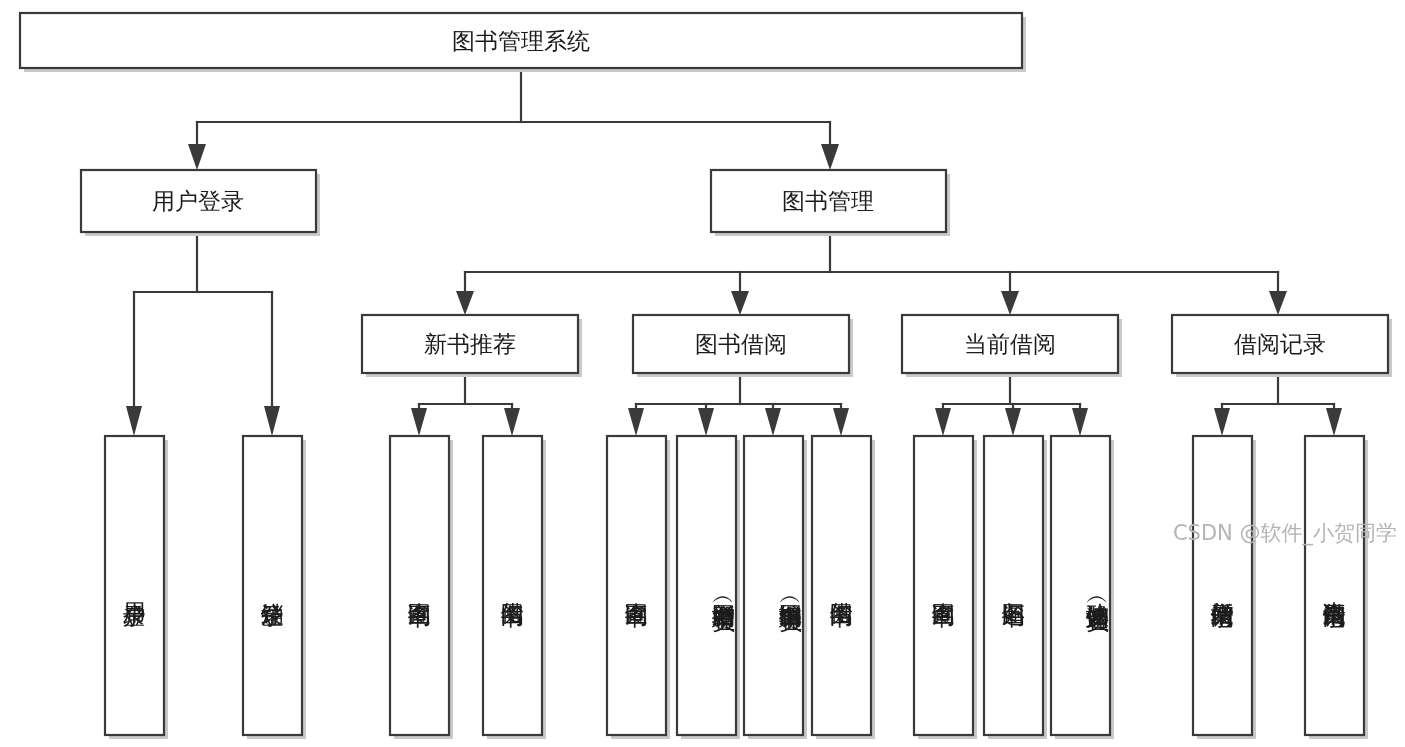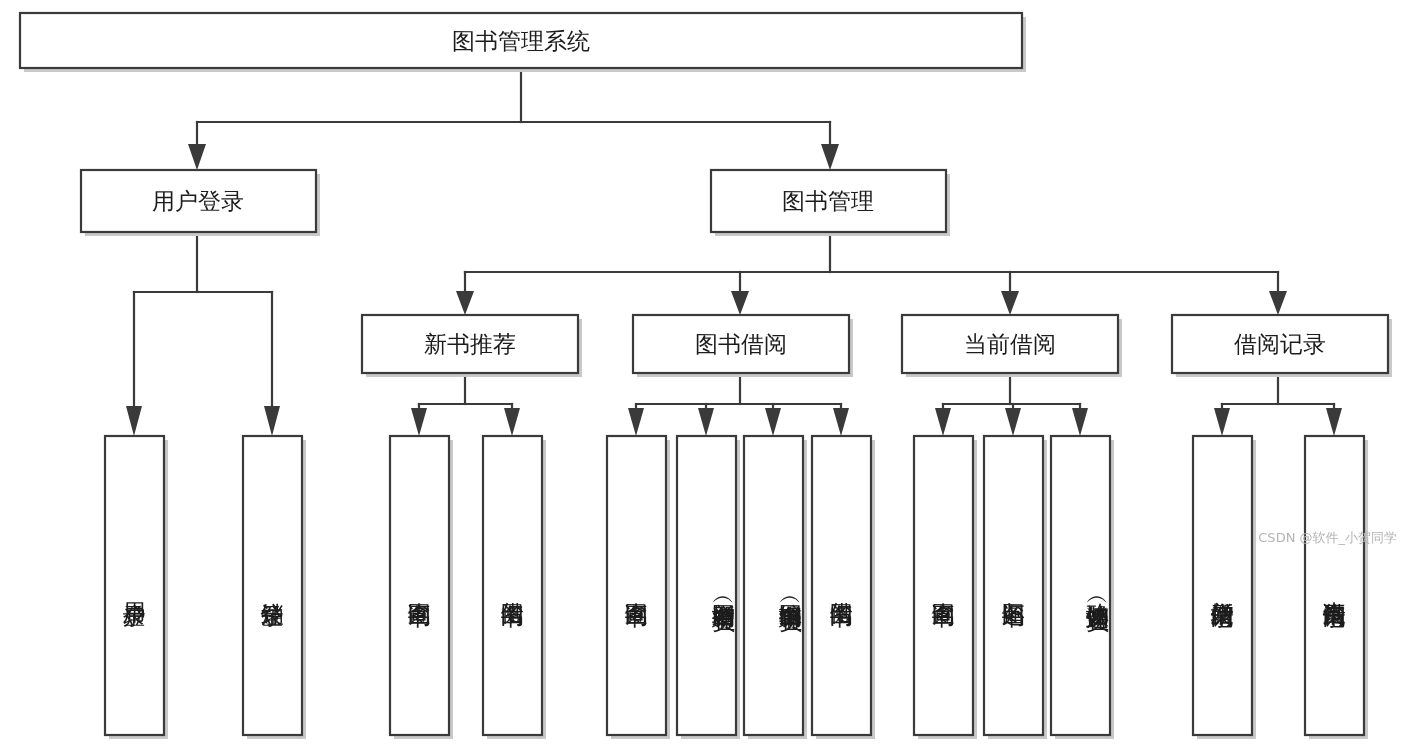--- a/index.html
+++ b/index.html
@@ -70,21 +70,21 @@
     justify-content: center;
     white-space: nowrap;
     pointer-events: none;
     user-select: none;
   }
   .watermark {
     position: absolute;
     right: 8px;
     bottom: 5px;
     font-family: "DejaVu Sans", "Liberation Sans", sans-serif;
-    font-size: 13px;
+    font-size: 21px;
     color: #b4b4b4;
     white-space: nowrap;
     user-select: none;
   }
 </style>
 </head>
 <body>
 
 <div id="diagram-root">
 

